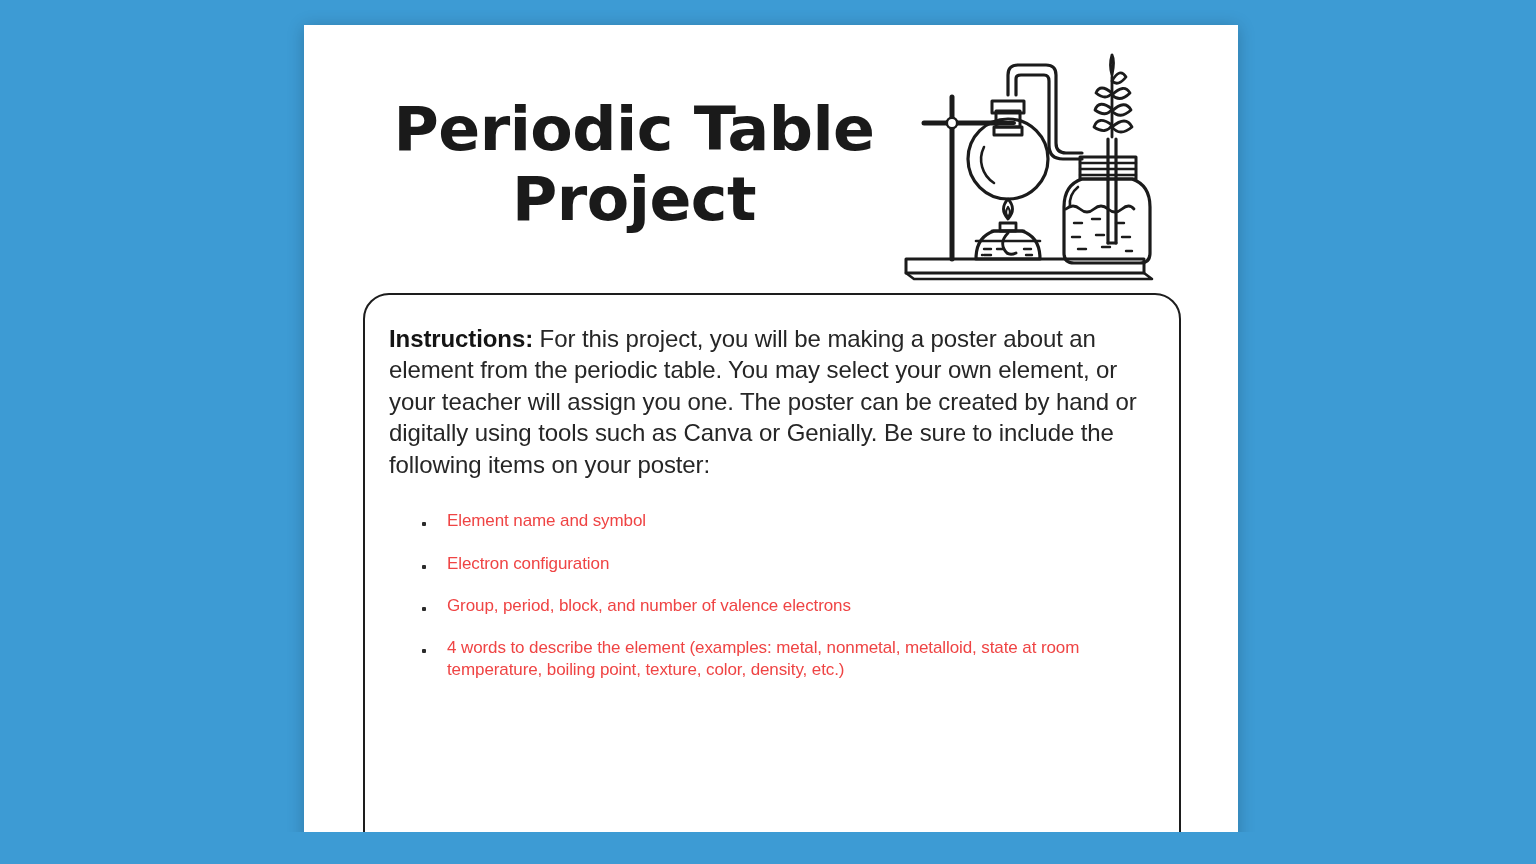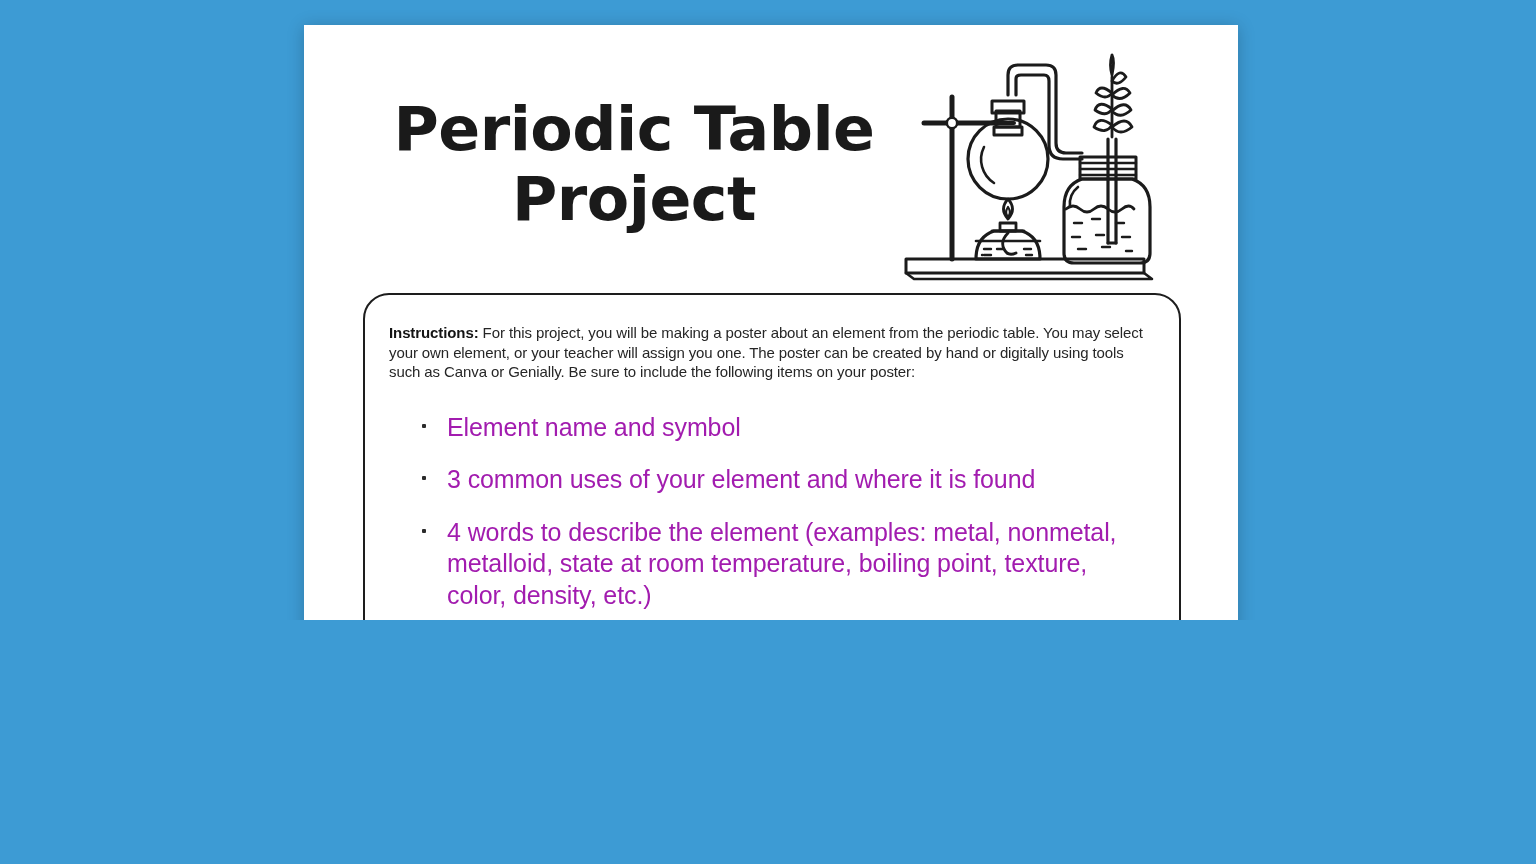--- a/index.html
+++ b/index.html
@@ -10,21 +10,21 @@
     width: 1536px;
     height: 864px;
     overflow: hidden;
     background: #3d9bd4;
     font-family: "Liberation Sans", sans-serif;
   }
 
   #stage {
     position: relative;
     width: 1536px;
-    height: 620px;
+    height: 832px;
     background: #3d9bd4;
     overflow: hidden;
   }
 
   
   #page {
     position: absolute;
     left: 304px;
     top: 25px;
     width: 934px;
@@ -82,41 +82,41 @@
     border-radius: 26px;
     box-sizing: border-box;
     overflow: hidden;
   }
 
   .instructions-inner {
     padding: 28px 28px 0 24px;
   }
 
   .intro {
-    font-size: 15px;
+    font-size: 24px;
     line-height: 1.31;
     color: #262626;
     letter-spacing: -0.1px;
     margin: 0;
   }
   .intro .lead {
     font-weight: 700;
     color: #141414;
   }
 
   ul.requirements {
     list-style: none;
     margin: 30px 0 0 0;
     padding: 0 0 0 32px;
   }
   ul.requirements li {
     position: relative;
-    font-size: 25px;
+    font-size: 17px;
     line-height: 1.26;
-    color: #a21caf;
+    color: #ef4444;
     letter-spacing: -0.1px;
     padding-left: 26px;
     margin-bottom: 21px;
   }
   ul.requirements li::before {
     content: "";
     position: absolute;
     left: 1px;
     top: 12px;
     width: 4px;
@@ -222,20 +222,21 @@
     </div>
 
     <div class="instructions-box">
       <div class="instructions-inner">
         <p class="intro">
           <span class="lead">Instructions:</span><span> For this project, you will be making a poster about an element from the periodic table. You may select your own element, or your teacher will assign you one. The poster can be created by hand or digitally using tools such as Canva or Genially. Be sure to include the following items on your poster:</span>
         </p>
 
         <ul class="requirements">
           <li>Element name and symbol</li>
-          <li>3 common uses of your element and where it is found</li>
+          <li>Electron configuration</li>
+          <li>Group, period, block, and number of valence electrons</li>
           <li>4 words to describe the element (examples: metal, nonmetal, metalloid, state at room temperature, boiling point, texture, color, density, etc.)</li>
         </ul>
       </div>
     </div>
 
   </div>
 </div>
 
 </body></html>

